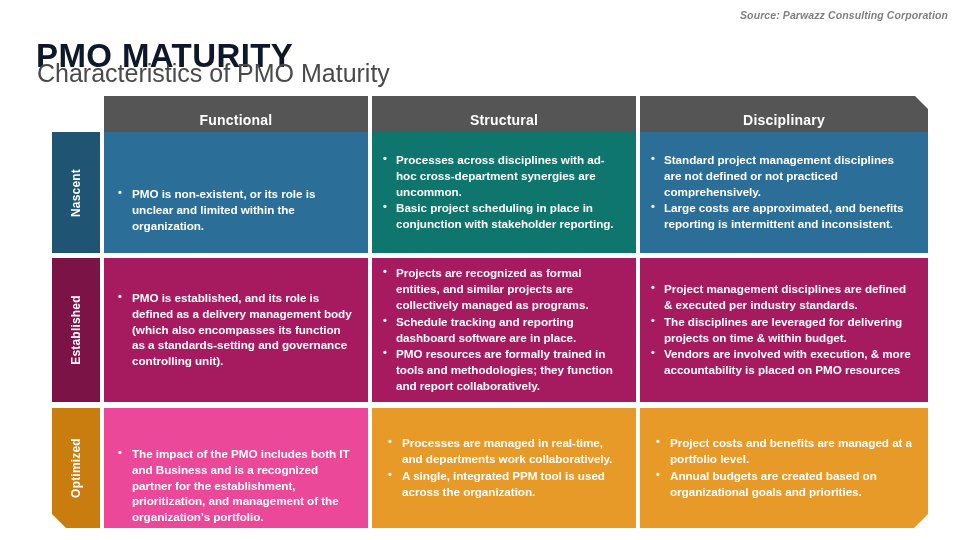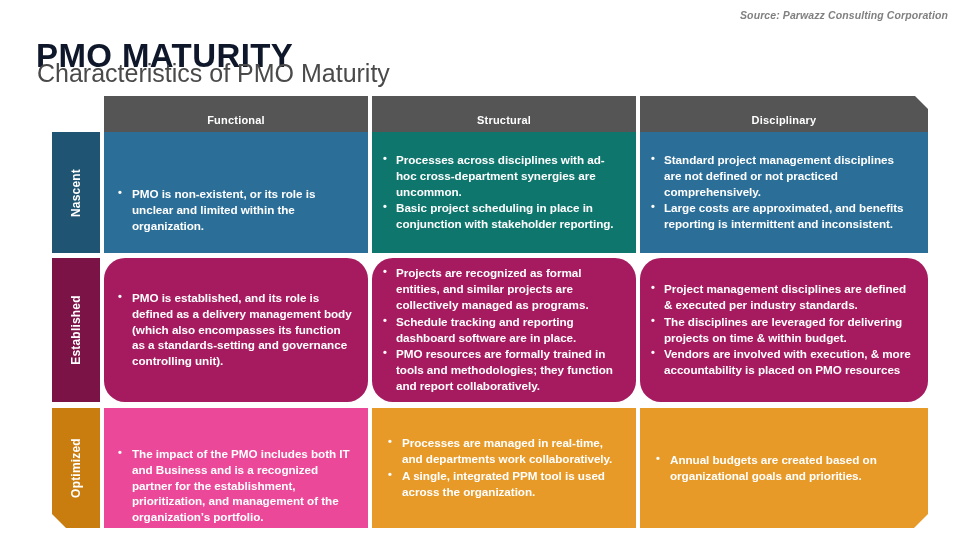--- a/index.html
+++ b/index.html
@@ -62,21 +62,21 @@
     top: 0;
     right: 0;
     height: 32px;
   }
   .hdr-cell {
     position: absolute;
     top: 0;
     height: 48px;
     background: #555555;
     color: #ffffff;
-    font-size: 11px;
+    font-size: 14px;
     font-weight: bold;
     display: flex;
     align-items: center;
     justify-content: center;
     letter-spacing: 0.2px;
   }
   .hdr-cell.c0 { left: 0px;   width: 264px; }
   .hdr-cell.c1 { left: 268px; width: 264px; }
   .hdr-cell.c2 {
     left: 536px; width: 288px;
@@ -147,21 +147,21 @@
     left: 1px;
     top: -1px;
     font-size: 11px;
   }
 
   
   .r0 .row-label { background: #1F5573; }
   .r0 .cell      { background: #2B6F99; }
 
   .r1 .row-label { background: #7B1347; }
-  .r1 .cell      { background: #A61B5F; border-radius: 21px; }
+  .r1 .cell      { background: #A61B5F; }
 
   .r2 .row-label {
     background: #C87D0E;
     clip-path: polygon(0 0, 100% 0, 100% 100%, 14px 100%, 0 calc(100% - 14px));
   }
   .r2 .cell      { background: #E89A28; }
   .r2 .cell.c2 {
     clip-path: polygon(0 0, 100% 0, 100% calc(100% - 14px), calc(100% - 14px) 100%, 0 100%);
   }
 
@@ -256,18 +256,19 @@
         </ul>
     </div>
     <div class="cell c1" style="background: rgb(232, 154, 40);">
       <ul class="bullets">
           <li>Processes are managed in real-time, and departments work collaboratively.</li>
           <li>A single, integrated PPM tool is used across the organization.</li>
         </ul>
     </div>
     <div class="cell c2" style="background: rgb(232, 154, 40);">
       <ul class="bullets">
+          <li>Project costs and benefits are managed at a portfolio level.</li>
           <li>Annual budgets are created based on organizational goals and priorities.</li>
         </ul>
     </div>
   </div>
 
 </div>
 
 </body></html>

